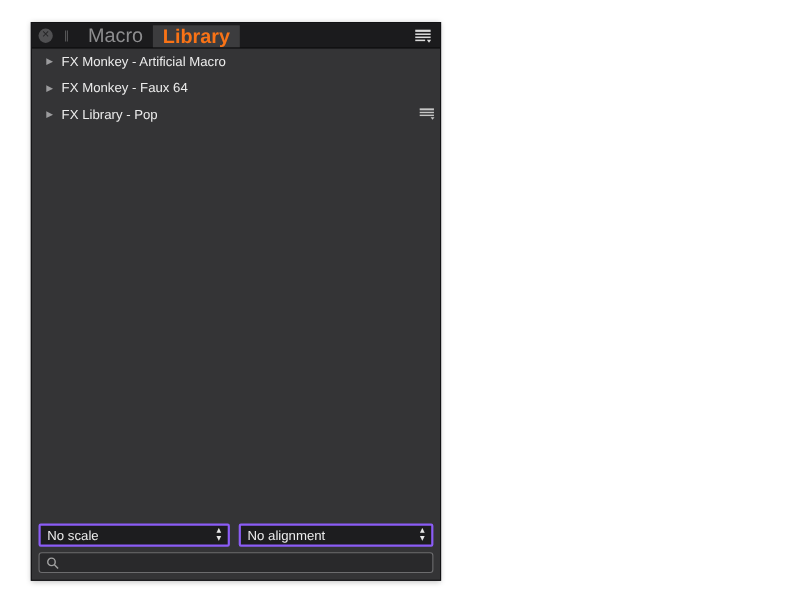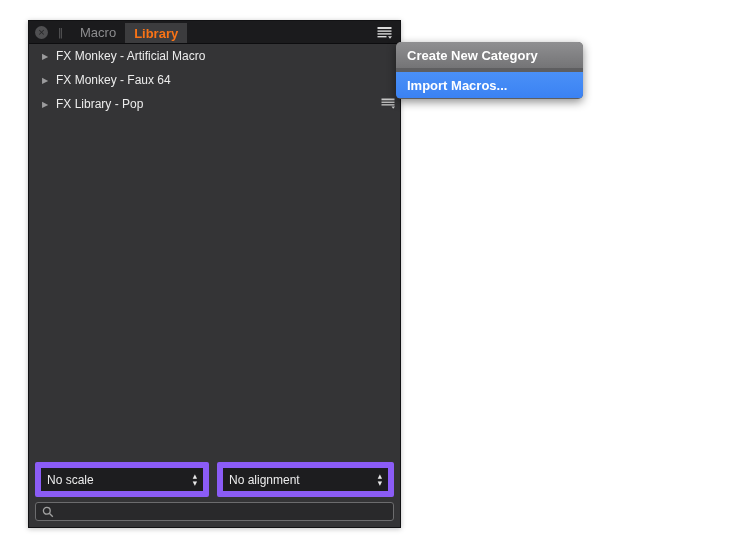--- a/index.html
+++ b/index.html
@@ -12,36 +12,36 @@
          background:#343436;border:1px solid #121214;box-shadow:0 1px 5px rgba(0,0,0,.25);}
 
   
   .panel-header{height:23px;background:#1b1b1d;border-bottom:1px solid #0d0d0f;
                 display:flex;align-items:stretch;padding-left:6px;}
   .close-btn{width:13px;height:13px;border-radius:50%;background:#505052;color:#242426;
              font-size:9px;line-height:13px;text-align:center;align-self:center;
              font-family:"DejaVu Sans",sans-serif;cursor:default;}
   .grip{color:#606062;font-size:10px;align-self:center;margin:0 8px 0 10px;
         font-family:"DejaVu Sans",sans-serif;}
-  .tab{display:flex;align-items:center;padding:0 9px;font-size:13px;color:#8d8d8f;}
+  .tab{display:flex;align-items:center;padding:0 9px;font-size:18px;color:#8d8d8f;}
   .tab.active{background:#3c3c3e;color:#f97316;font-weight:700;margin-top:2px;}
   .header-spacer{flex:1;}
   .burger-btn{align-self:center;margin-right:7px;display:flex;cursor:default;}
 
   
   .row{height:24px;display:flex;align-items:center;padding-left:13px;position:relative;
        color:#ececec;font-size:12px;}
   .disclosure{color:#9c9c9e;font-size:8px;width:14px;flex:0 0 14px;
               font-family:"DejaVu Sans",sans-serif;transform:translateY(-0.5px);}
   .row-burger{position:absolute;right:4px;top:6px;display:flex;}
 
   
   .panel-footer{position:absolute;left:0;right:0;bottom:0;padding:6px;}
   .selects-row{display:flex;gap:8px;margin-bottom:5px;}
-  .select{height:35px;background:#1d1d1f;border:6px solid #8b5cf6;border-radius:2px;
+  .select{height:21px;background:#1d1d1f;border:2px solid #8b5cf6;border-radius:2px;
           display:flex;align-items:center;padding:0 6px;color:#ececec;font-size:12px;}
   .select.first{flex:0 0 174px;}
   .select.second{flex:1;justify-content:space-between;}
   .stepper{margin-left:auto;display:flex;flex-direction:column;align-items:center;
            color:#e8e8e8;font-size:5.5px;line-height:1.15;
            font-family:"DejaVu Sans",sans-serif;}
   .search-field{height:19px;background:#29292b;border:1px solid #6c6c6e;border-radius:3px;
                 display:flex;align-items:center;padding:0 6px;gap:5px;}
   .search-field input{flex:1;background:transparent;border:none;outline:none;
                       color:#eeeeee;font-size:12px;font-family:"Liberation Sans",sans-serif;
@@ -123,18 +123,14 @@
       <div class="search-field">
         <svg width="12" height="12" viewBox="0 0 12 12" fill="none" stroke="#a2a2a2" stroke-width="1.3">
           <circle cx="4.8" cy="4.8" r="3.4"></circle>
           <line x1="7.5" y1="7.5" x2="10.8" y2="10.8"></line>
         </svg>
         <input type="text" placeholder="" style="">
       </div>
     </div>
   </div>
 
-  <div class="menu">
-    <div class="menu-item gray">Create New Category</div>
-    <div class="menu-item blue">Import Macros...</div>
-  </div>
 
 </div>
 
 </body></html>

